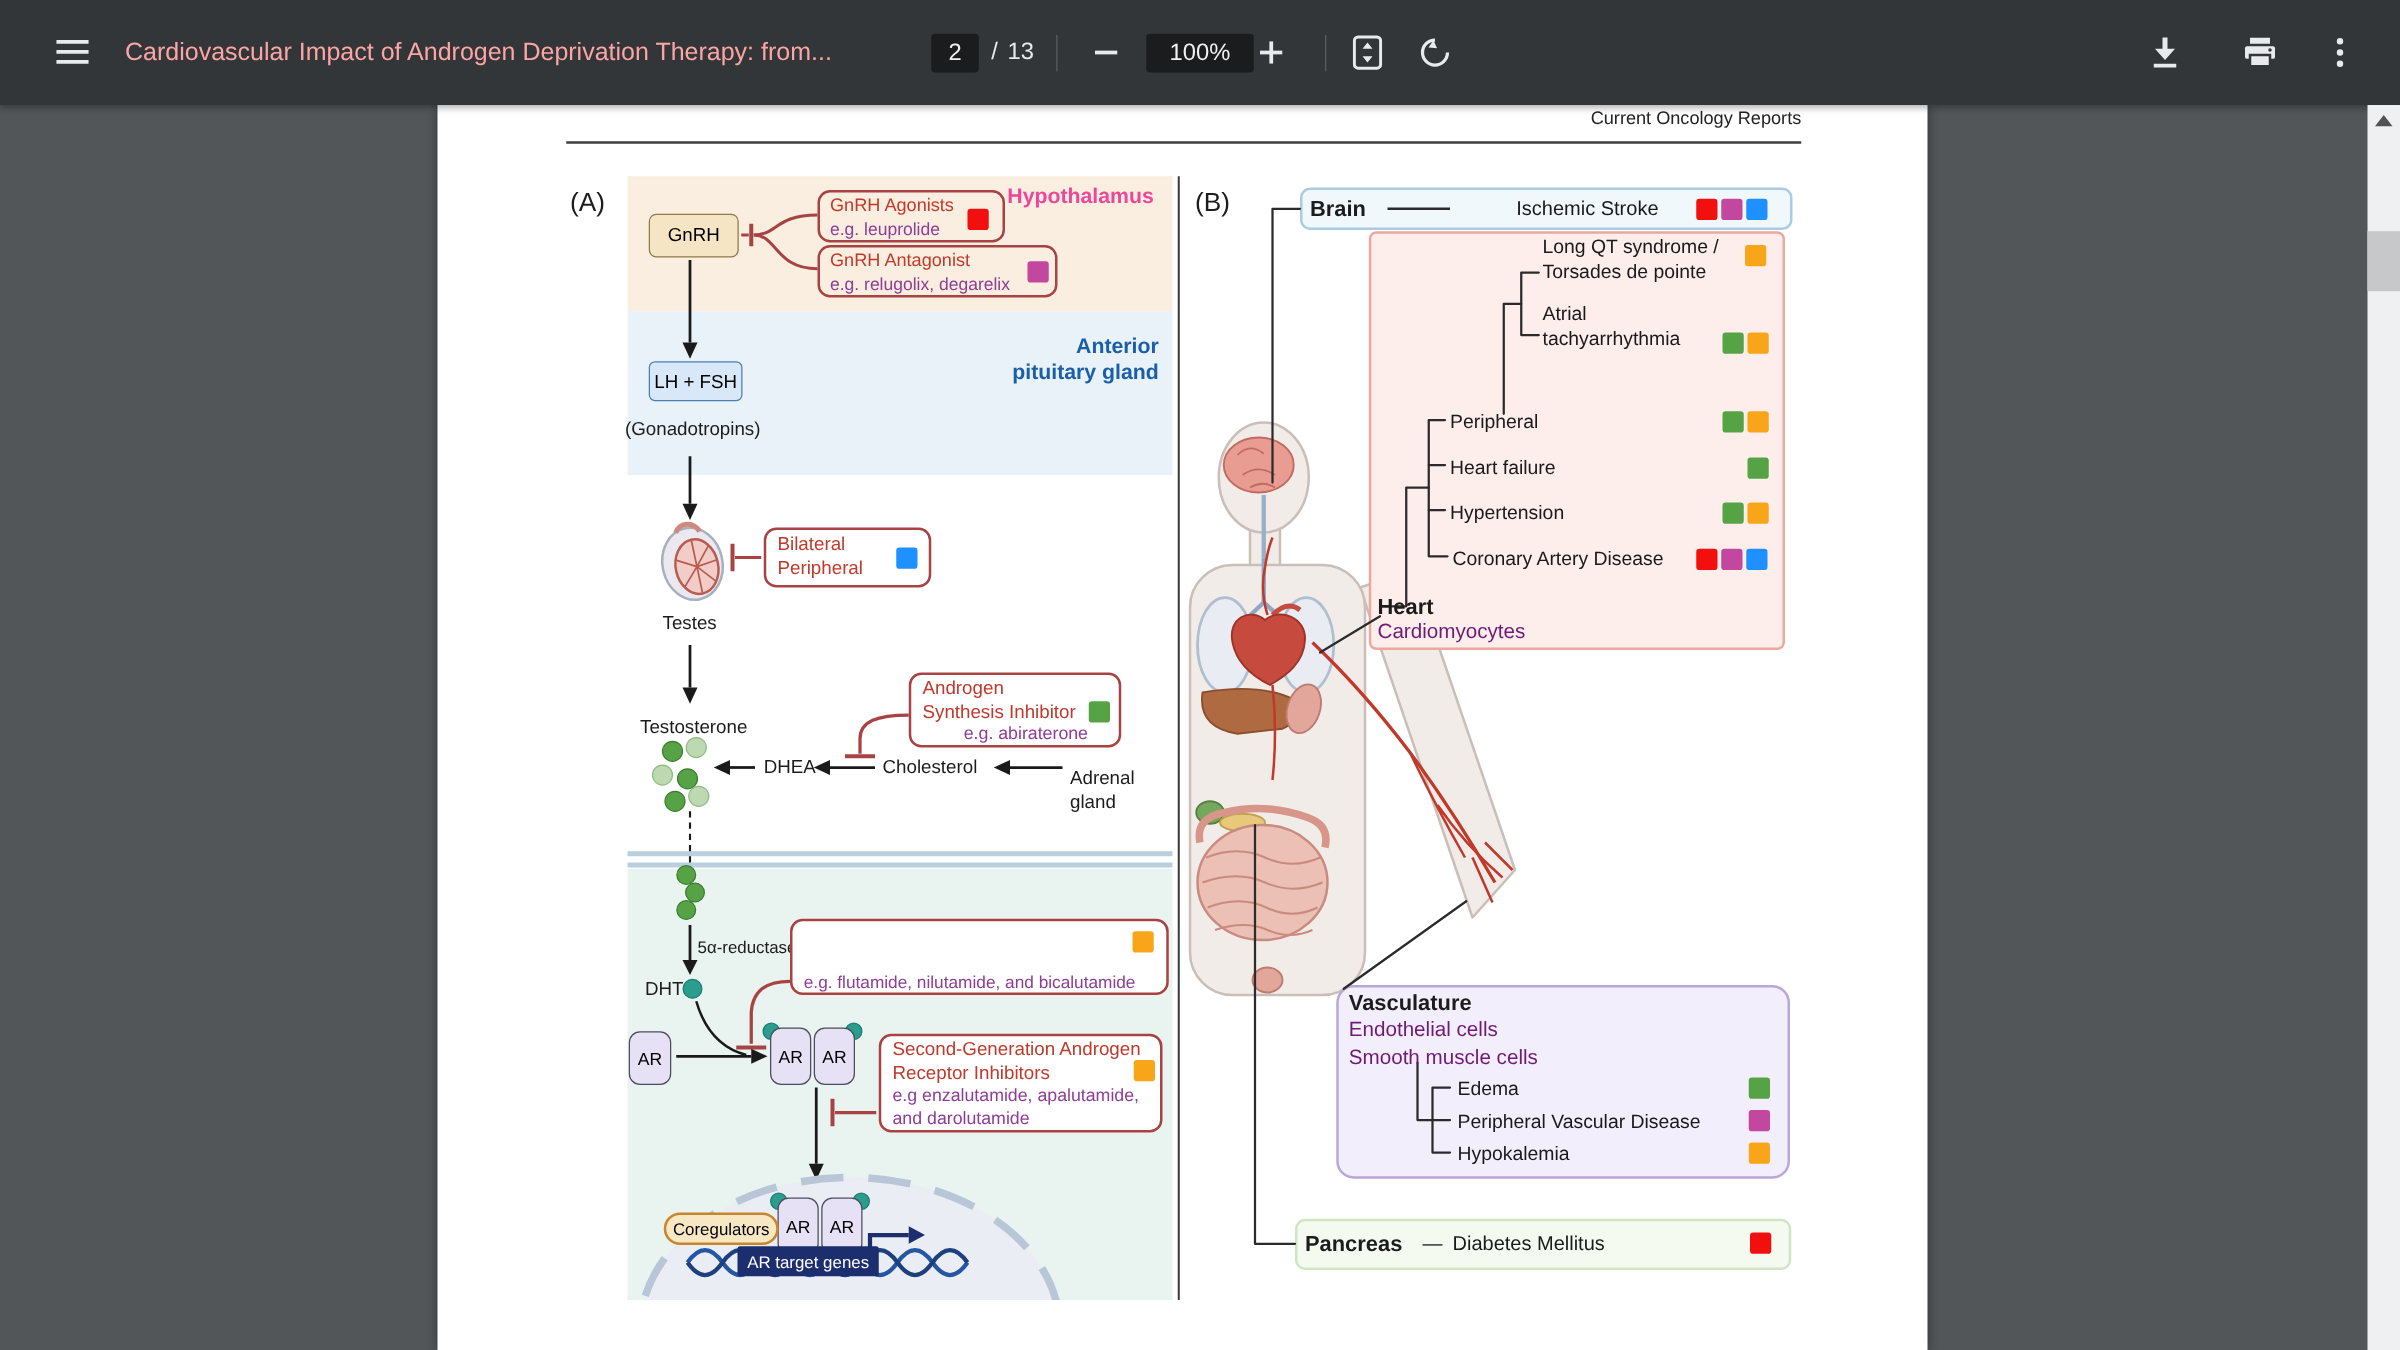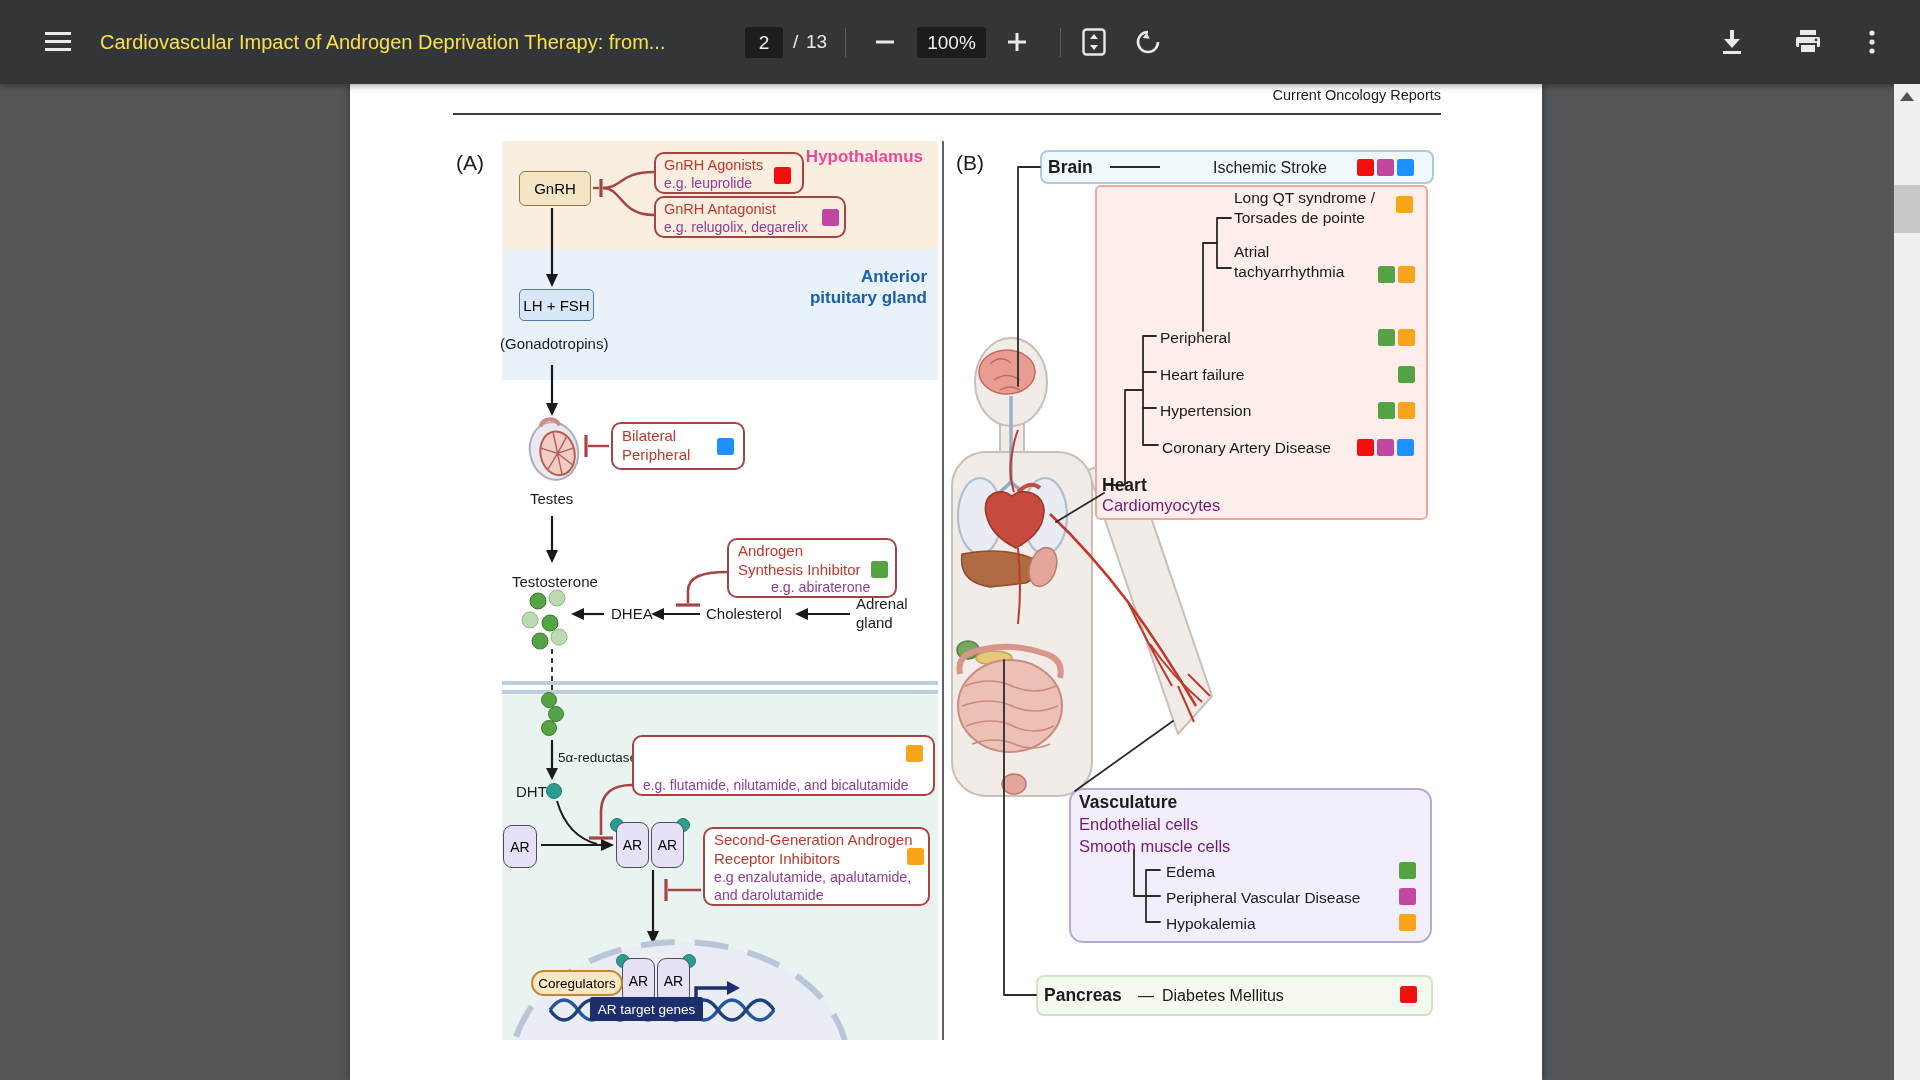--- a/index.html
+++ b/index.html
@@ -1,19 +1,19 @@
 <!DOCTYPE html>
 <html><head>
 <meta charset="utf-8">
 <style>
   html,body{margin:0;padding:0;background:#525659;font-family:"Liberation Sans",sans-serif;}
   .stage{position:relative;width:1920px;height:1080px;overflow:hidden;background:#525659;}
   
   .toolbar{position:absolute;left:0;top:0;width:1920px;height:84px;background:#323639;z-index:50;box-shadow:0 2px 6px rgba(0,0,0,.35);}
-  .tb-title{position:absolute;left:100px;top:0;height:76px;line-height:84px;color:#fde047;font-size:20px;white-space:nowrap;}
+  .tb-title{position:absolute;left:100px;top:0;height:76px;line-height:84px;color:#fca5a5;font-size:20px;white-space:nowrap;}
   .tb-box{position:absolute;top:27px;height:31px;background:#1a1c1e;border-radius:3px;color:#f1f1f1;font-size:19px;text-align:center;line-height:31px;}
   .tb-text{position:absolute;top:0;height:84px;line-height:84px;color:#e8eaed;font-size:19px;}
   .tb-sep{position:absolute;top:28px;width:1px;height:29px;background:#5a5e61;}
   .tb-btn{position:absolute;top:22px;width:40px;height:40px;display:flex;align-items:center;justify-content:center;border-radius:50%;}
   .tb-btn svg{display:block;}
   
   .sb-track{position:absolute;right:0;top:84px;width:26px;height:996px;background:#eef0f1;z-index:60;}
   .sb-up{position:absolute;left:6px;top:8px;width:0;height:0;border-left:7px solid transparent;border-right:7px solid transparent;border-bottom:9px solid #4f5356;}
   .sb-thumb{position:absolute;left:0;top:101px;width:26px;height:48px;background:#c6c8ca;}
   
@@ -59,21 +59,21 @@
     <span class="tb-text" style="left:806px;">13</span>
     <div class="tb-sep" style="left:845px;"></div>
 
     <div class="tb-btn" style="left:865px;">
       <span>
           <svg width="18" height="4">
             <rect width="18" height="3" y="0.5" fill="#e8eaed"></rect>
           </svg>
         </span>
     </div>
-    <div class="tb-box" style="left:917px;width:69px;">100%</div>
+    <div class="tb-box" style="left:917px;width:86px;">100%</div>
     <div class="tb-btn" style="left:997px;">
       <span>
           <svg width="18" height="18">
             <g fill="#e8eaed">
               <rect x="0" y="7.5" width="18" height="3"></rect>
               <rect x="7.5" y="0" width="3" height="18"></rect>
             </g>
           </svg>
         </span>
     </div>
@@ -321,21 +321,21 @@
 
       <div class="dbox" style="left:261px;top:338px;width:134px;height:48px;">
         <div class="dtitle" style="left:9px;top:3px;width:92px;">Bilateral Peripheral</div>
         <div class="sw blu" style="left:104px;top:14px;"></div>
       </div>
       <div class="lbl" style="left:180px;top:406px;">Testes</div>
 
       <div class="lbl" style="left:162px;top:489px;">Testosterone</div>
       <div class="lbl" style="left:261px;top:521px;">DHEA</div>
       <div class="lbl" style="left:356px;top:521px;">Cholesterol</div>
-      <div class="lbl" style="left:506px;top:511px;width:62px;">Adrenal gland</div>
+      <div class="lbl" style="left:506px;top:530px;width:62px;">Adrenal gland</div>
 
       <div class="dbox" style="left:377px;top:454px;width:170px;height:60px;">
         <div class="dtitle" style="left:9px;top:2px;width:130px;">Androgen Synthesis Inhibitor</div>
         <div class="dex" style="left:10px;top:38px;margin-left:32px;">e.g. abiraterone</div>
         <div class="sw grn" style="left:142px;top:21px;"></div>
       </div>
 
       <div class="lbl" style="left:208px;top:666px;font-size:13.5px;">5α-reductase</div>
       <div class="lbl" style="left:166px;top:699px;">DHT</div>
 

